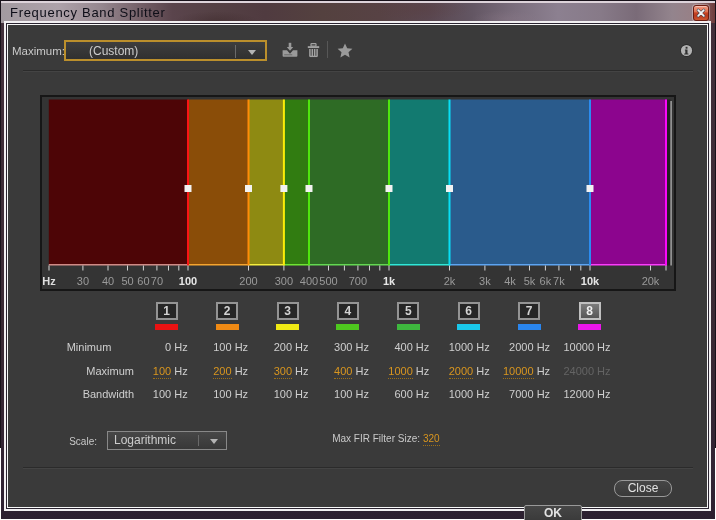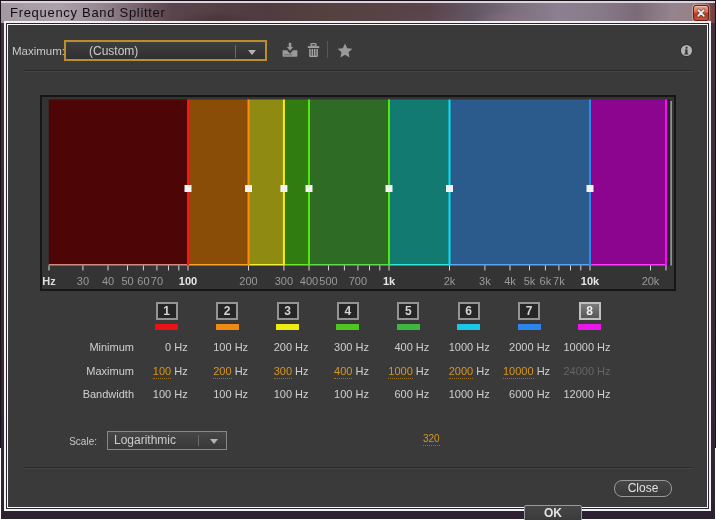--- a/index.html
+++ b/index.html
@@ -201,21 +201,21 @@
         <div class="badge" style="left:510.1px;top:277px;">7</div>
         <div class="badge sel" style="left:570.5px;top:277px;">8</div>
         <div class="cbar" style="left:147.2px;top:299.3px;background:#ea1212;"></div>
         <div class="cbar" style="left:207.6px;top:299.3px;background:#f08a14;"></div>
         <div class="cbar" style="left:268.0px;top:299.3px;background:#f0ea14;"></div>
         <div class="cbar" style="left:328.4px;top:299.3px;background:#4ec81e;"></div>
         <div class="cbar" style="left:388.8px;top:299.3px;background:#3eb83e;"></div>
         <div class="cbar" style="left:449.2px;top:299.3px;background:#1ac8ea;"></div>
         <div class="cbar" style="left:509.6px;top:299.3px;background:#2a86ee;"></div>
         <div class="cbar" style="left:570.0px;top:299.3px;background:#ea16ea;"></div>
-        <div class="rowlbl" style="left:36px;top:315.5px;">Minimum</div>
+        <div class="rowlbl" style="left:36px;top:315.5px;text-align:center;">Minimum</div>
         <div class="cell" style="left:95.7px;top:315.5px;">0 Hz</div>
         <div class="cell" style="left:156.1px;top:315.5px;">100 Hz</div>
         <div class="cell" style="left:216.5px;top:315.5px;">200 Hz</div>
         <div class="cell" style="left:276.9px;top:315.5px;">300 Hz</div>
         <div class="cell" style="left:337.3px;top:315.5px;">400 Hz</div>
         <div class="cell" style="left:397.7px;top:315.5px;">1000 Hz</div>
         <div class="cell" style="left:458.1px;top:315.5px;">2000 Hz</div>
         <div class="cell" style="left:518.5px;top:315.5px;">10000 Hz</div>
         <div class="rowlbl" style="left:36px;top:339.5px;">Maximum</div>
         <div class="cell" style="left:95.7px;top:339.5px;"><span class="lk">100</span> Hz</div>
@@ -226,29 +226,30 @@
         <div class="cell" style="left:397.7px;top:339.5px;"><span class="lk">2000</span> Hz</div>
         <div class="cell" style="left:458.1px;top:339.5px;"><span class="lk">10000</span> Hz</div>
         <div class="cell dis" style="left:518.5px;top:339.5px;">24000 Hz</div>
         <div class="rowlbl" style="left:36px;top:362.5px;">Bandwidth</div>
         <div class="cell" style="left:95.7px;top:362.5px;">100 Hz</div>
         <div class="cell" style="left:156.1px;top:362.5px;">100 Hz</div>
         <div class="cell" style="left:216.5px;top:362.5px;">100 Hz</div>
         <div class="cell" style="left:276.9px;top:362.5px;">100 Hz</div>
         <div class="cell" style="left:337.3px;top:362.5px;">600 Hz</div>
         <div class="cell" style="left:397.7px;top:362.5px;">1000 Hz</div>
-        <div class="cell" style="left:458.1px;top:362.5px;">6000 Hz</div>
+        <div class="cell" style="left:458.1px;top:362.5px;">7000 Hz</div>
         <div class="cell" style="left:518.5px;top:362.5px;">12000 Hz</div>
 
         <div class="lbl" style="left:19px;top:410px;width:70px;text-align:right;">Scale:</div>
         <div id="scale-dd">
           <div class="txt">Logarithmic</div>
           <div class="vsep"></div>
           <div class="tri" style="right:8px;top:7px;"></div>
         </div>
+        <div class="lbl" style="left:222px;top:407px;width:190px;text-align:right;">Max FIR Filter Size:</div>
         <div class="lbl" style="left:415px;top:407px;"><span class="lk">320</span></div>
         <div class="sep" style="top:442px;"></div>
         <div class="btn" style="left:516px;top:480px;width:58px;font-weight:bold;">OK</div>
         <div class="btn" style="left:606px;top:455px;width:58px;border-radius:8px;">Close</div>
       </div>
     </div>
   </div>
   <div id="closebtn">
     <svg width="14" height="14" viewBox="0 0 14 14" style="position:absolute;left:0;top:0;">
       <path d="M4.2 4.2 L9.8 9.8 M9.8 4.2 L4.2 9.8" stroke="#3a4250" stroke-width="3.0" stroke-linecap="round"></path>

